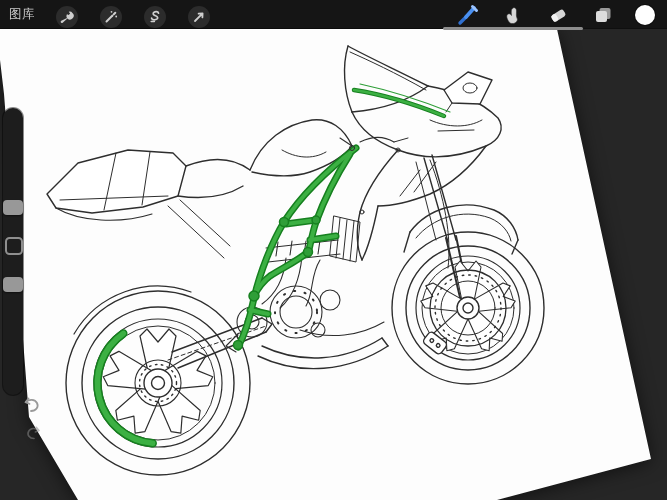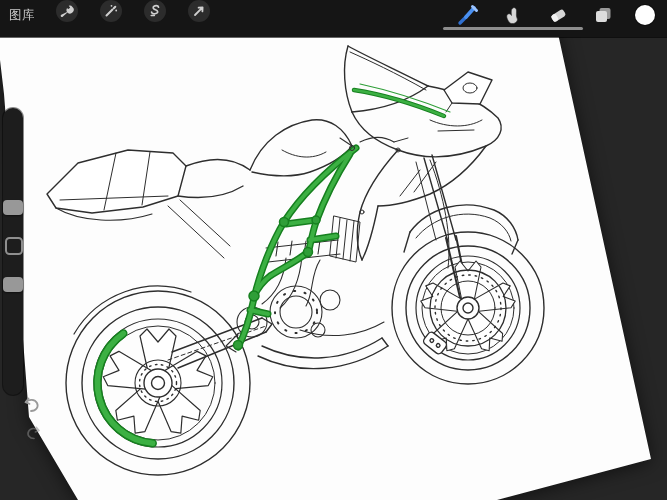--- a/index.html
+++ b/index.html
@@ -14,23 +14,23 @@
   
   .canvas-wrap{position:absolute;inset:0;filter:drop-shadow(0 2px 9px rgba(0,0,0,.55));}
   .canvas-sheet{
     position:absolute;inset:0;background:#fdfdfd;
     clip-path:polygon(0px 29px,557px 29px,651px 459px,497px 500px,78px 500px,29px 417px,4px 94px,0px 60px);
   }
   .canvas-sheet svg{position:absolute;left:0;top:0;}
 
   
   .toolbar{
-    position:absolute;left:0;top:0;width:667px;height:37px;
+    position:absolute;left:0;top:0;width:667px;height:28px;
     background:#151515;z-index:30;
-    display:flex;align-items:flex-start;
+    display:flex;align-items:flex-end;
     box-shadow:0 1px 0 rgba(0,0,0,.6);
   }
   .gallery-btn{
     color:#cccccc;font-size:12.5px;letter-spacing:.5px;
     padding:0 10px 0 9px;line-height:29px;cursor:pointer;white-space:nowrap;
   }
   .tool-circle{
     width:22px;height:22px;border-radius:50%;background:#2c2c2c;
     display:flex;align-items:center;justify-content:center;
     margin:0 11px;cursor:pointer;flex:0 0 auto;

